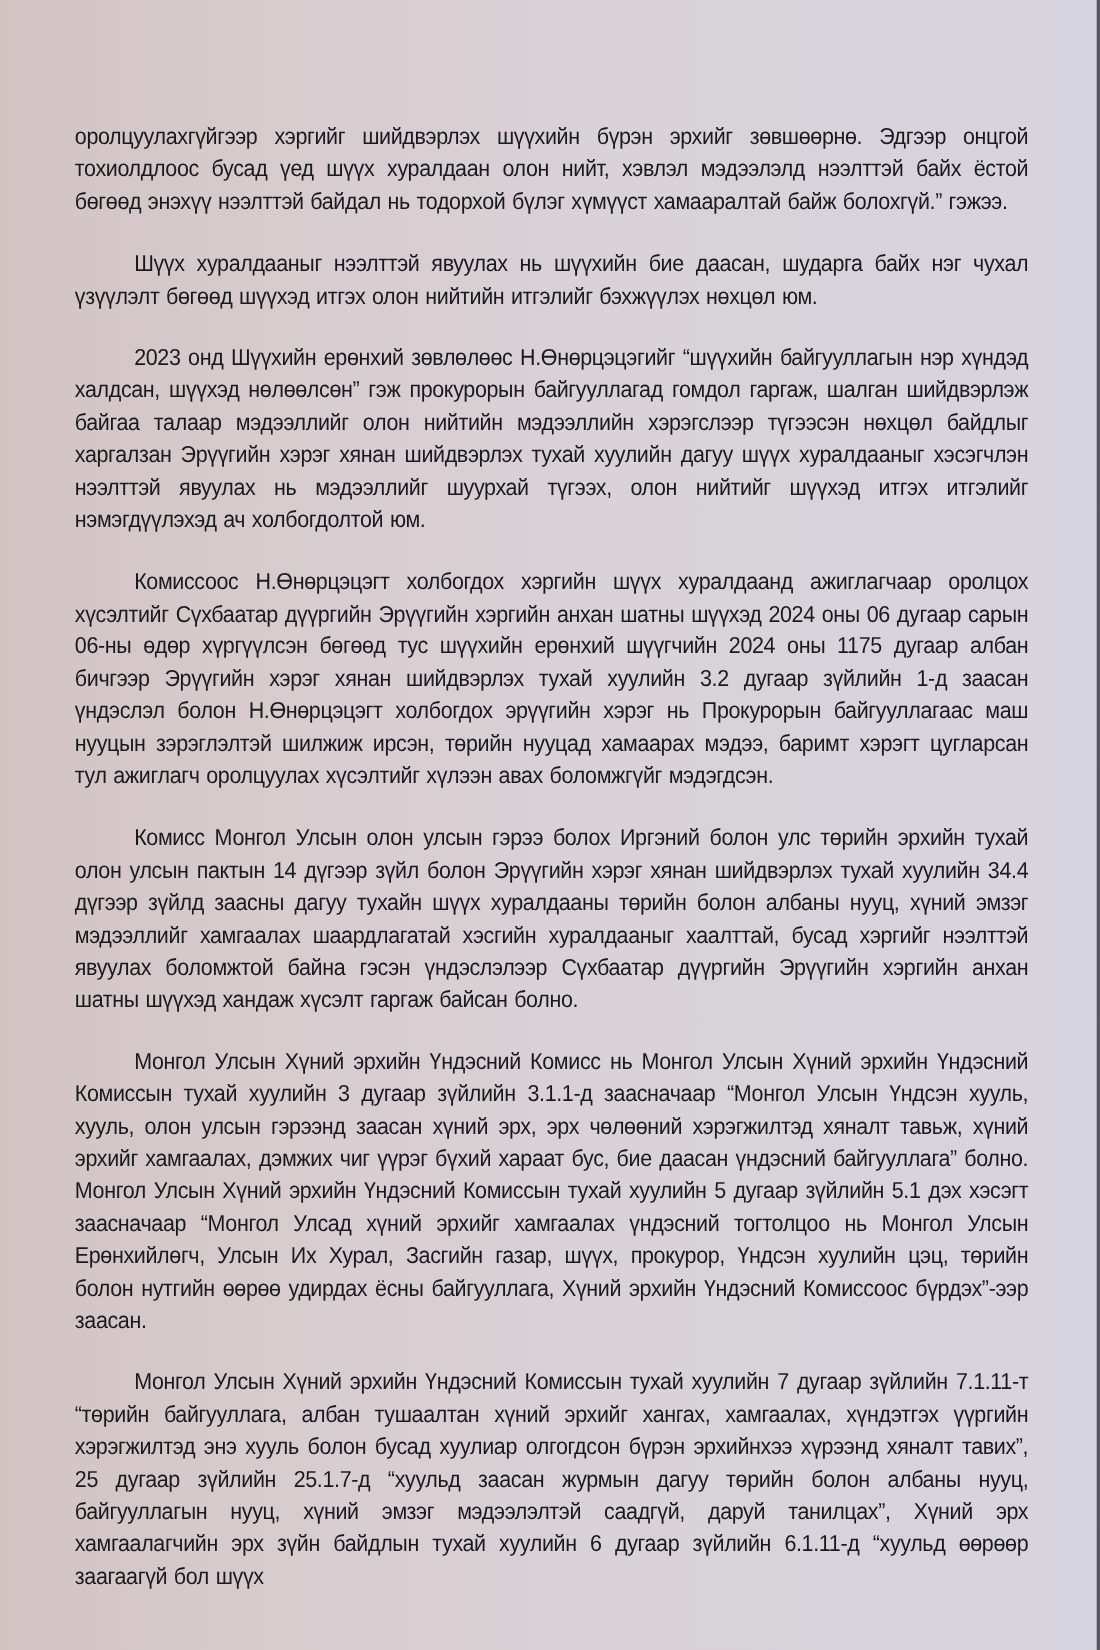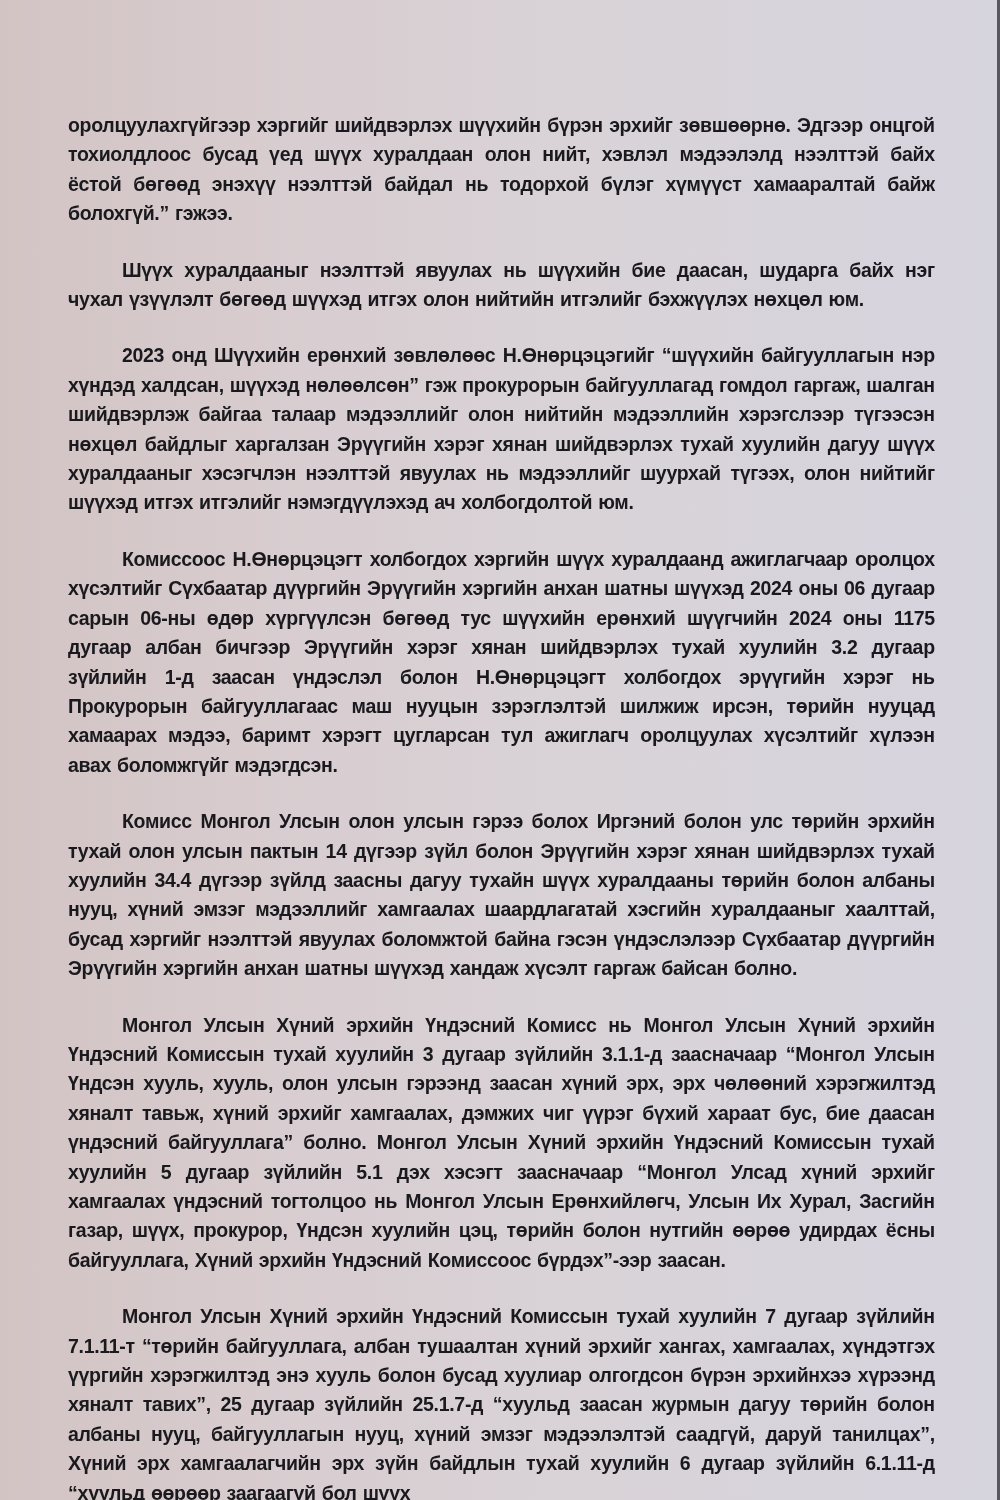--- a/index.html
+++ b/index.html
@@ -12,21 +12,20 @@
       overflow: hidden;
       position: relative;
       background: linear-gradient(90deg, #d3c4c4 0%, #d8cdd0 30%, #d9d3d8 60%, #d6d4de 100%);
     }
     .page {
       position: absolute;
       left: 0;
       top: 0;
       width: 1000px;
       height: 1500px;
-      font-weight: bold;
     }
     .right-edge {
       position: absolute;
       right: 0;
       top: 0;
       width: 3px;
       height: 1500px;
       background: #5a5660;
     }
     .content {

